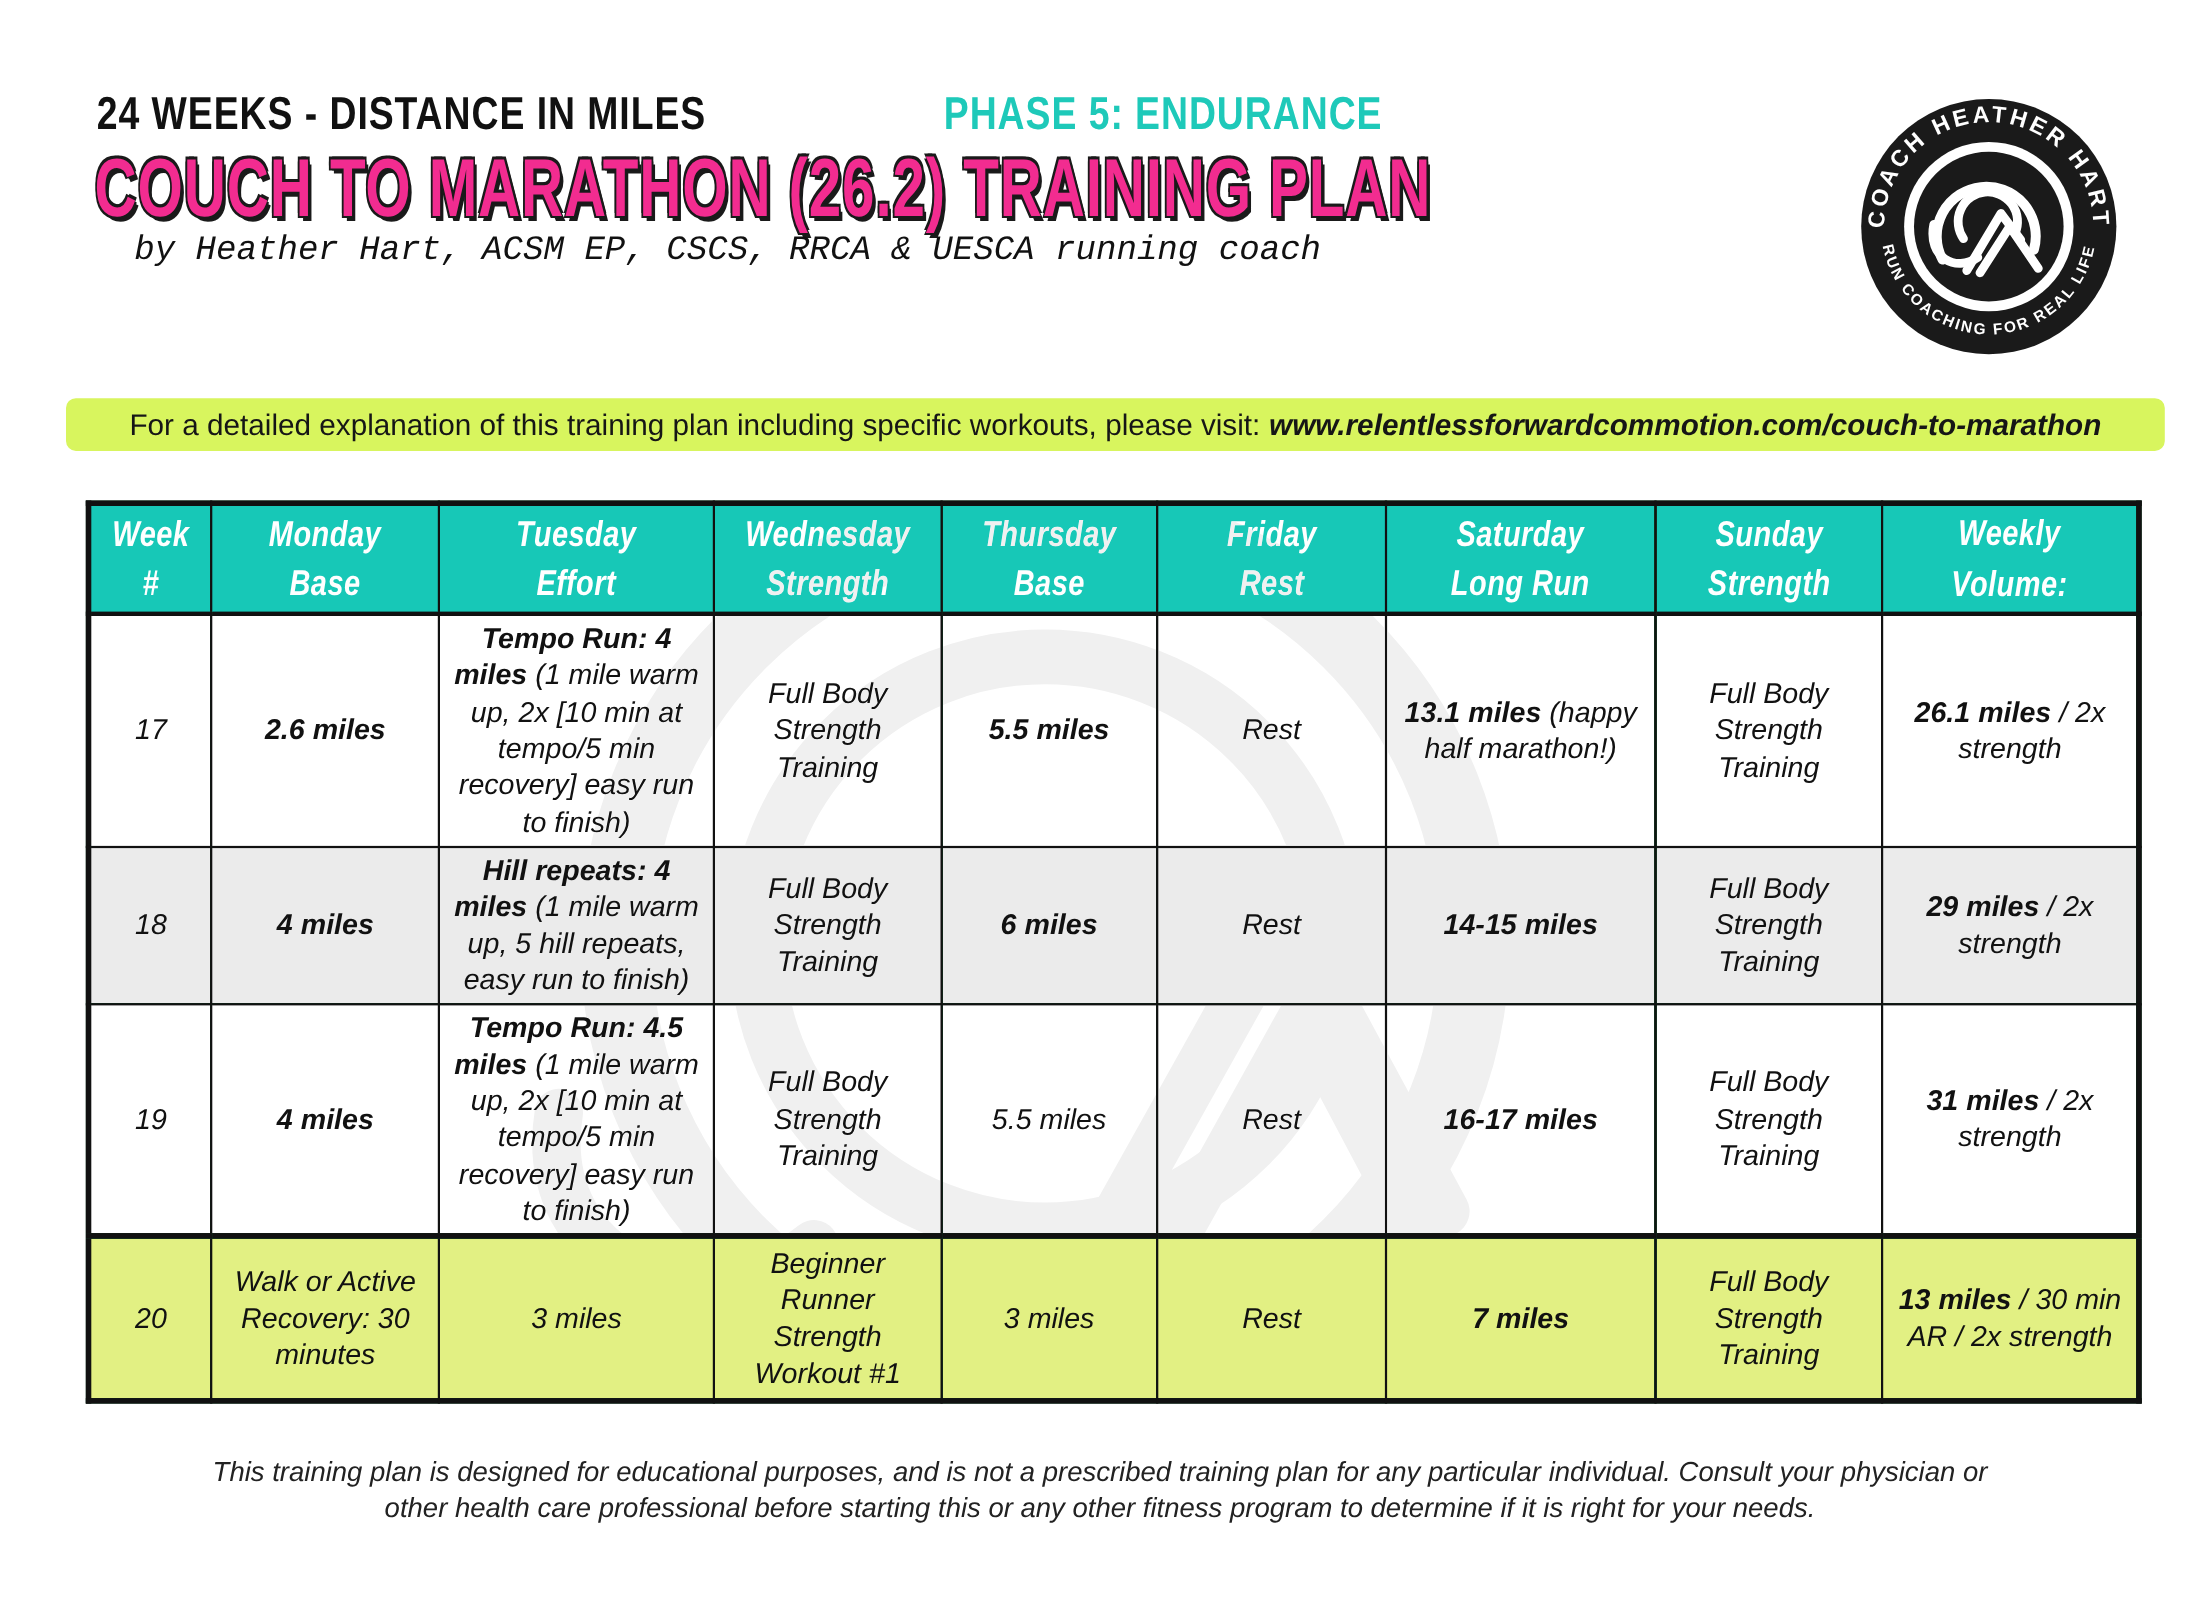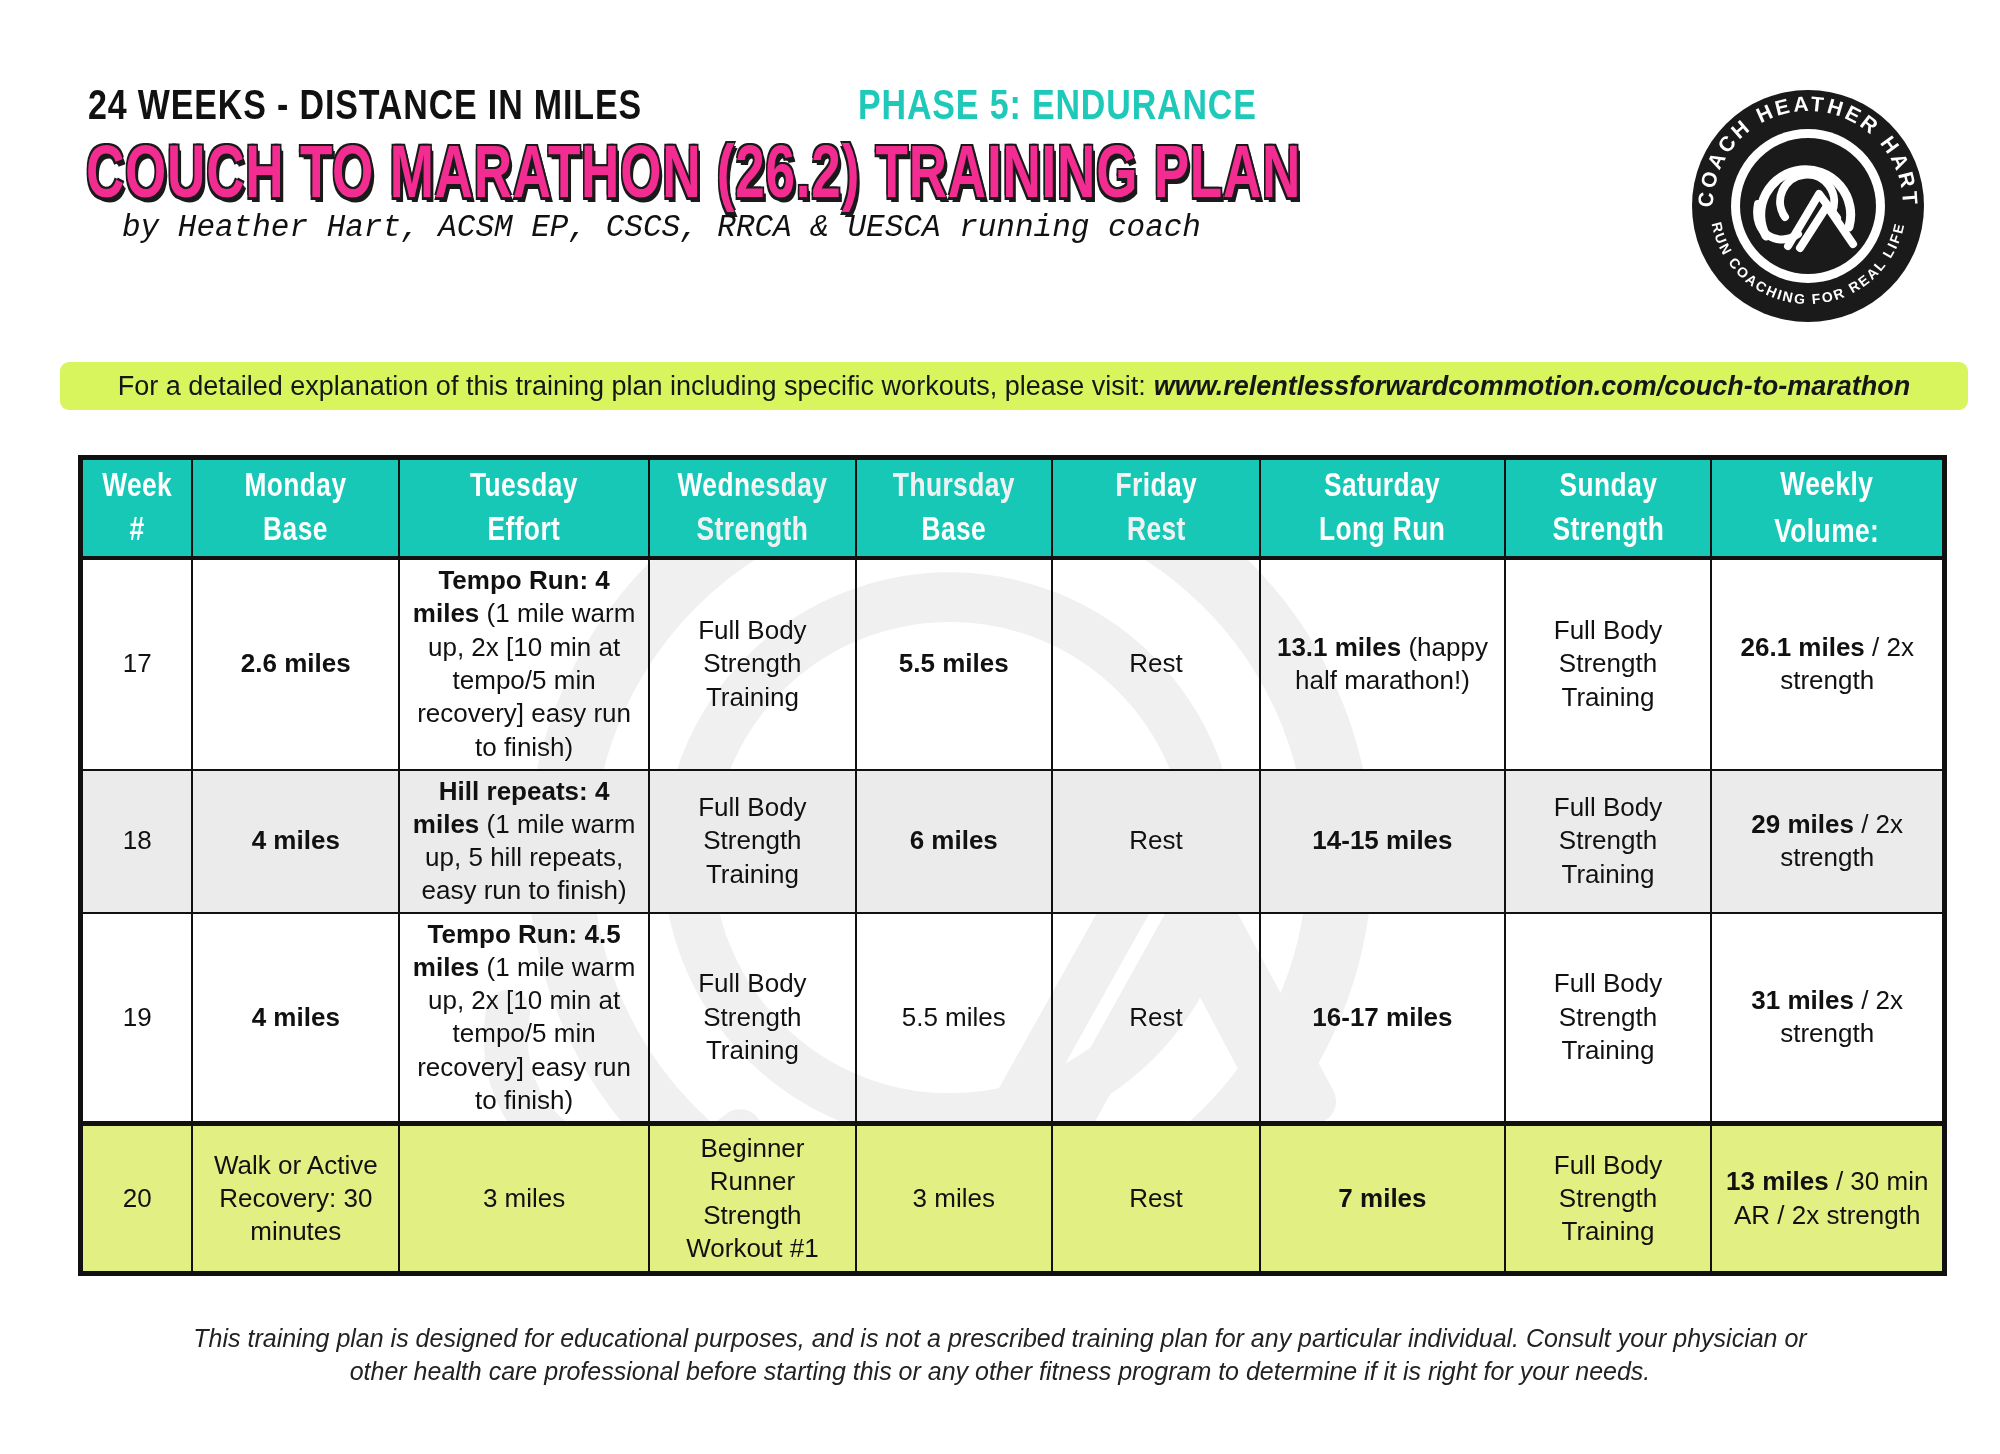--- a/index.html
+++ b/index.html
@@ -23,21 +23,21 @@
     font-style:italic;font-size:31px;color:#111;}
   
   .badge{position:absolute;left:1688px;top:86px;width:240px;height:240px;}
   
   .banner{position:absolute;left:46px;top:362px;width:1908px;height:48px;background:#d8f55e;
     border-radius:9px;display:flex;align-items:center;justify-content:center;
     font-size:27px;color:#161616;white-space:nowrap;margin-left:14px;}
   .banner b{margin-left:8px;font-style:italic;}
   
   .table-wrap{position:absolute;left:78px;top:455px;width:1869px;}
-  table{border-collapse:collapse;width:100%;table-layout:fixed;background:#14532d;}
+  table{border-collapse:collapse;width:100%;table-layout:fixed;background:#14532d;font-style:italic;}
   th,td{border:2px solid #111;text-align:center;vertical-align:middle;padding:4px 8px;
     font-size:26px;line-height:1.28;color:#111;overflow:hidden;}
   table{border:5px solid #111;}
   thead tr{height:100px;background:#17c8b7;}
   thead th{border-bottom-width:4px;color:#fff;font-weight:bold;padding:2px 2px;}
   thead .hline{display:block;transform:scale(0.85,1.05);transform-origin:center;
     font-size:31px;line-height:44px;letter-spacing:0.5px;}
   tr.r0{height:212px;} tr.r1{height:140px;} tr.r2{height:210px;} tr.r3{height:150px;}
   tr.bg-white td{background:#ffffff;}
   tr.bg-gray td{background:#ebebeb;}

